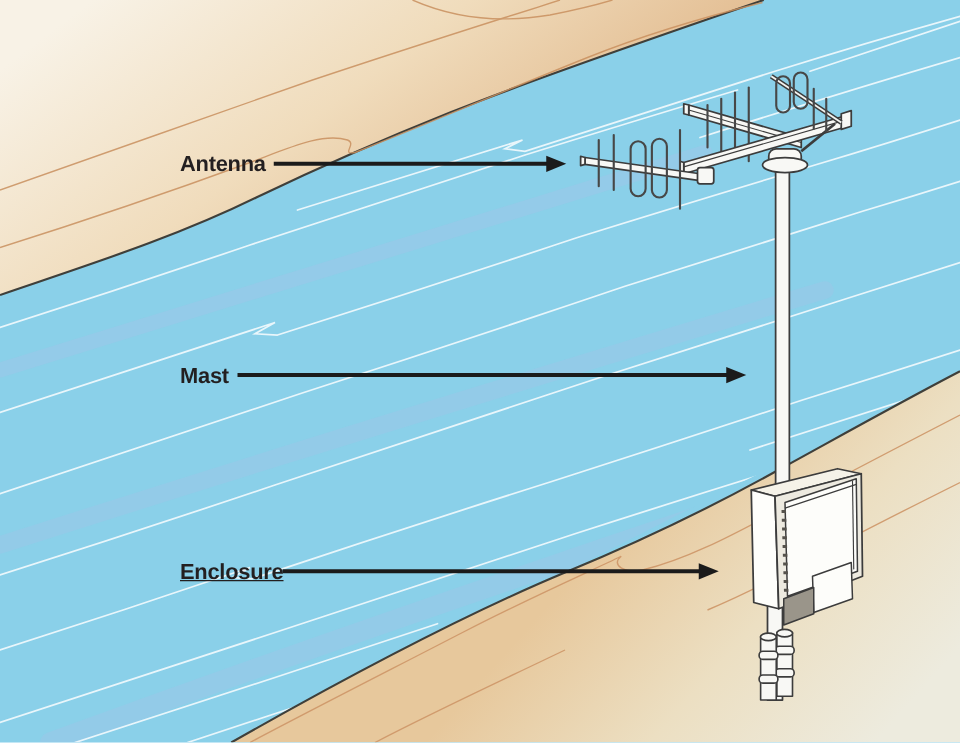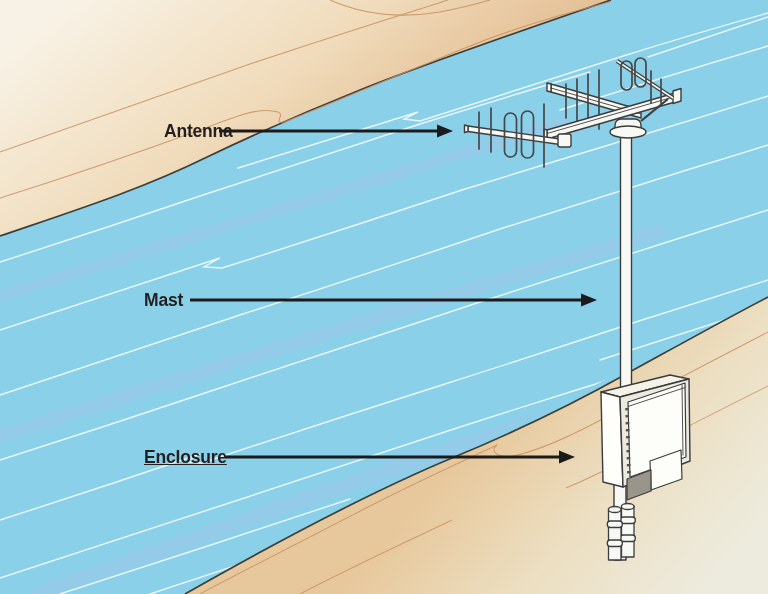--- a/index.html
+++ b/index.html
@@ -13,21 +13,21 @@
   #scene{position:absolute;left:0;top:0;}
   .diagram-label{
     position:absolute;
     font-weight:bold;
     font-size:17.5px;
     letter-spacing:-0.2px;
     color:#231F20;
     white-space:nowrap;
     user-select:none;
   }
-  #antenna-label{left:144px;top:121px;margin-left:20px;}
+  #antenna-label{left:144px;top:121px;}
   #mast-label{left:144px;top:290px;}
   #enclosure-label{left:144px;top:447px;text-decoration:underline;}
 </style>
 </head>
 <body>
 
 <div id="stage">
 
   <svg id="scene" width="768" height="594" viewBox="0 0 768 594">
     <defs>

